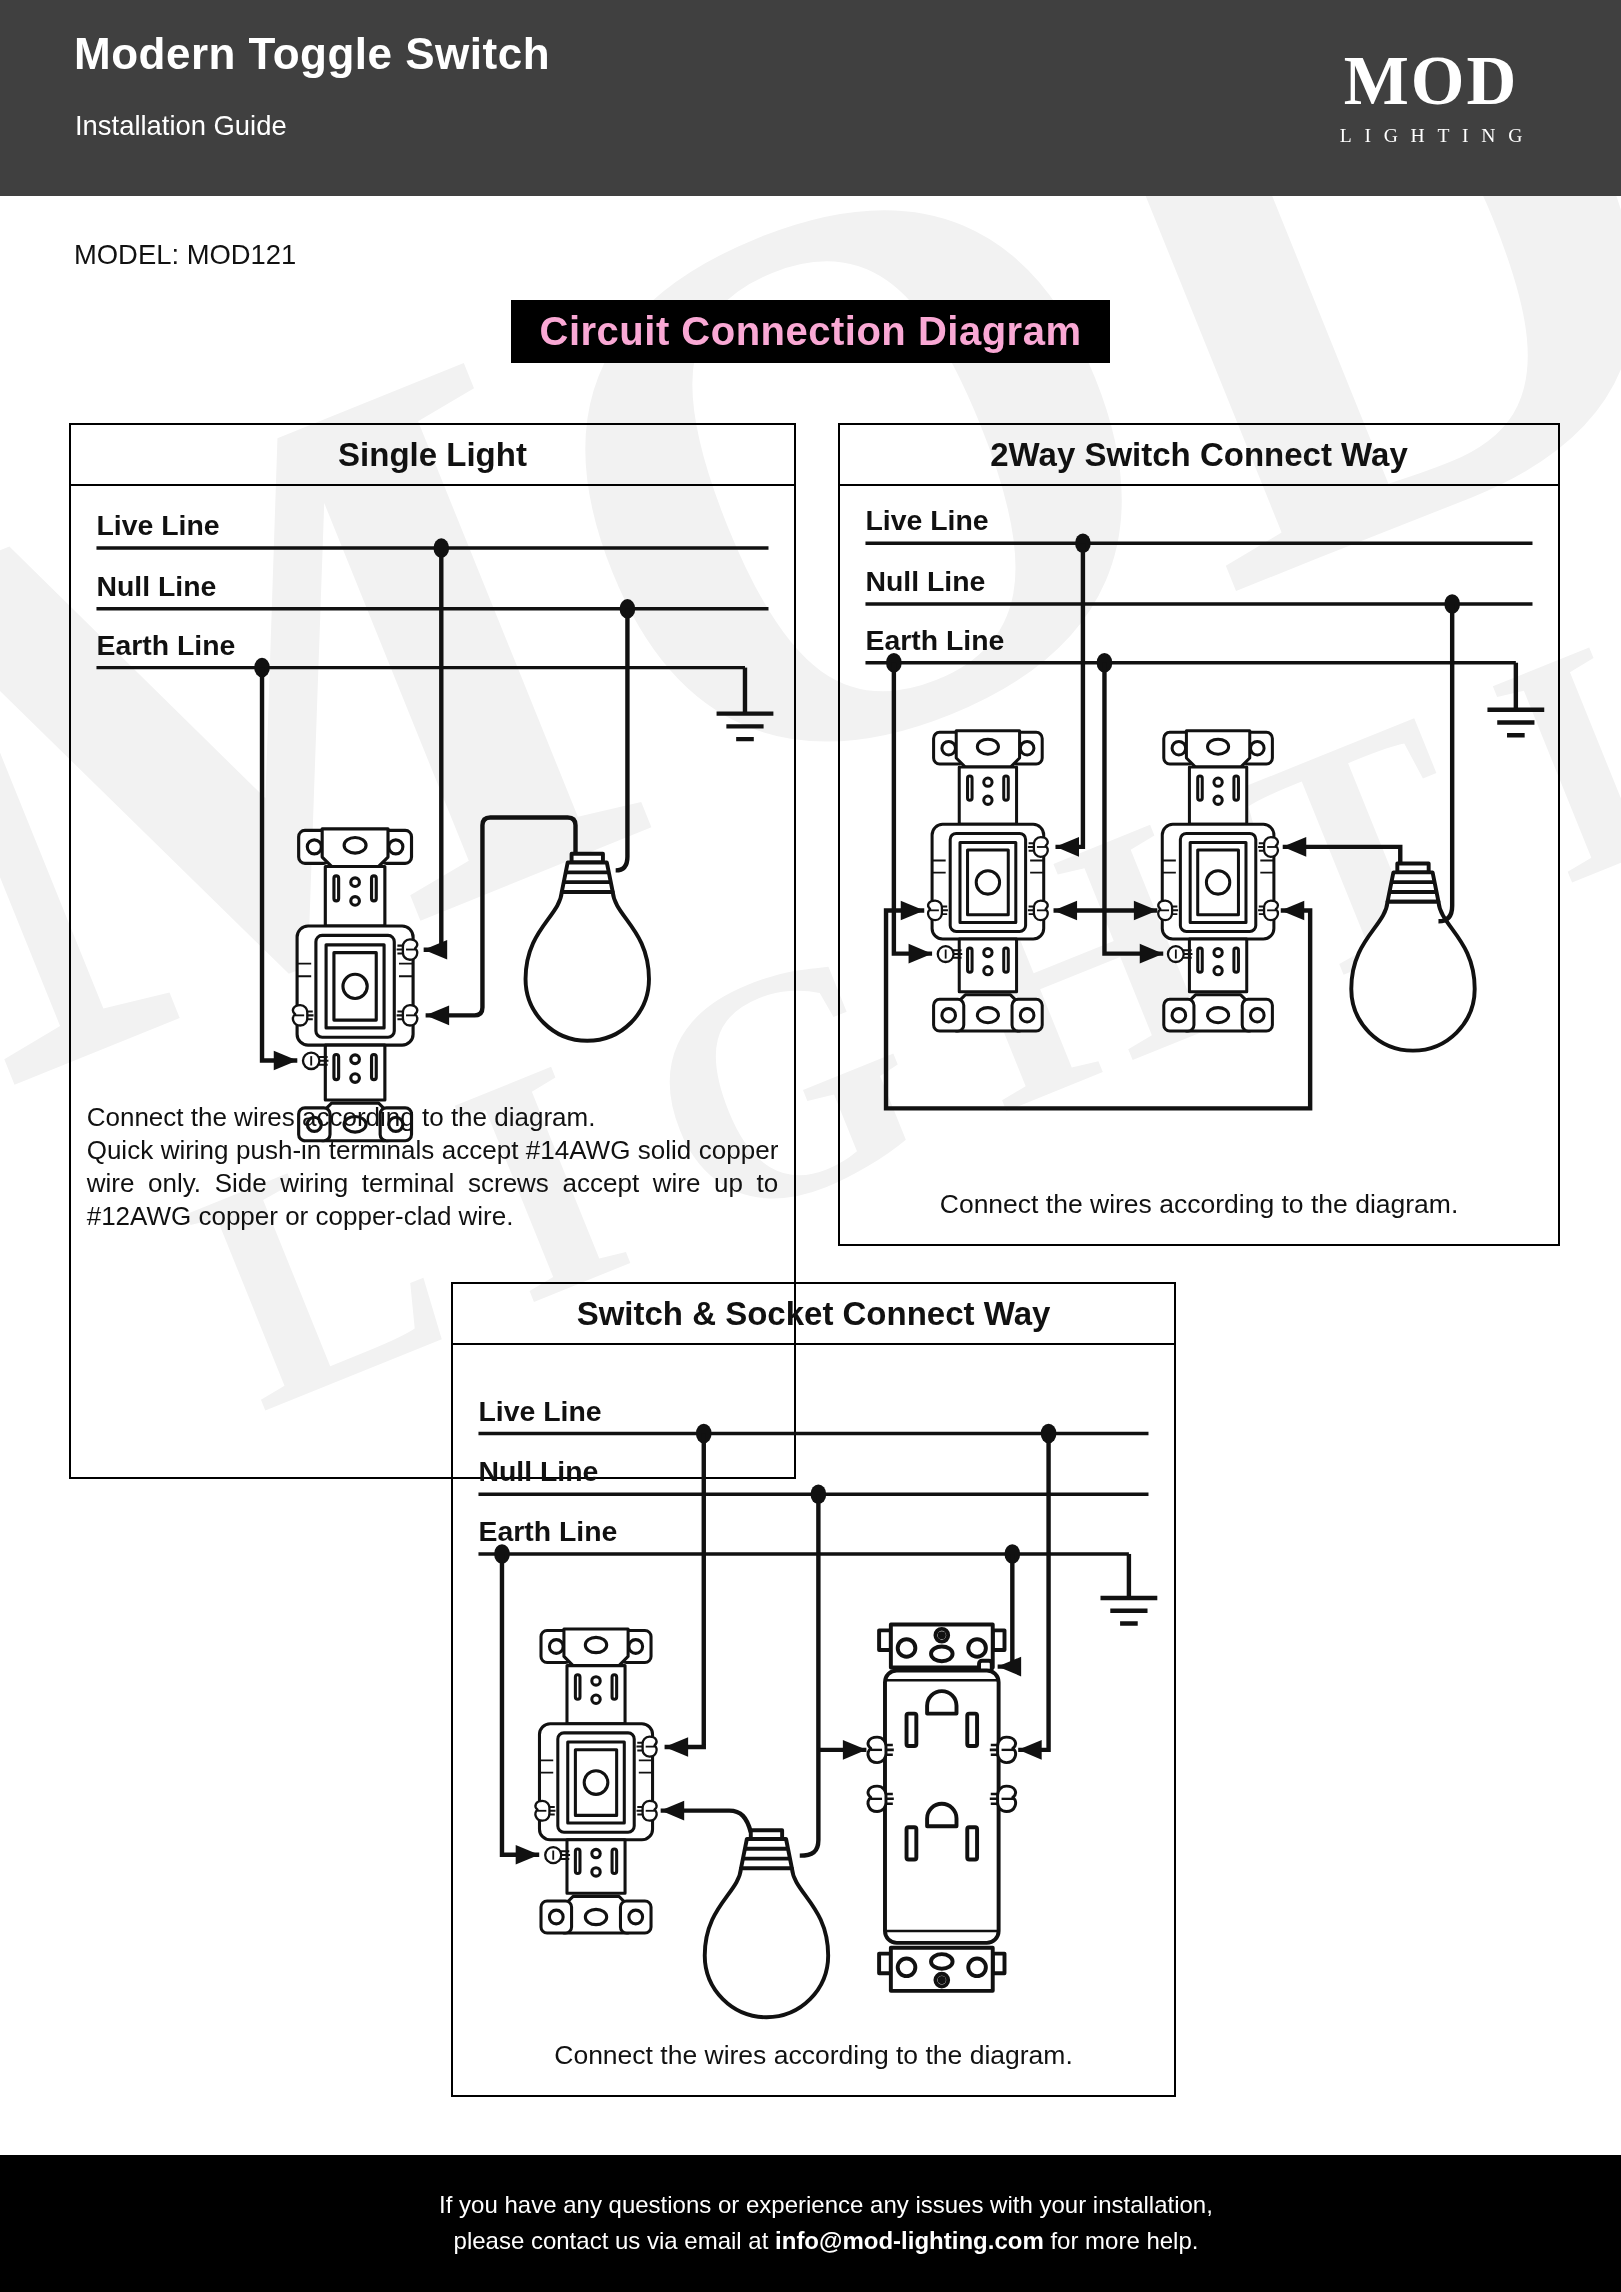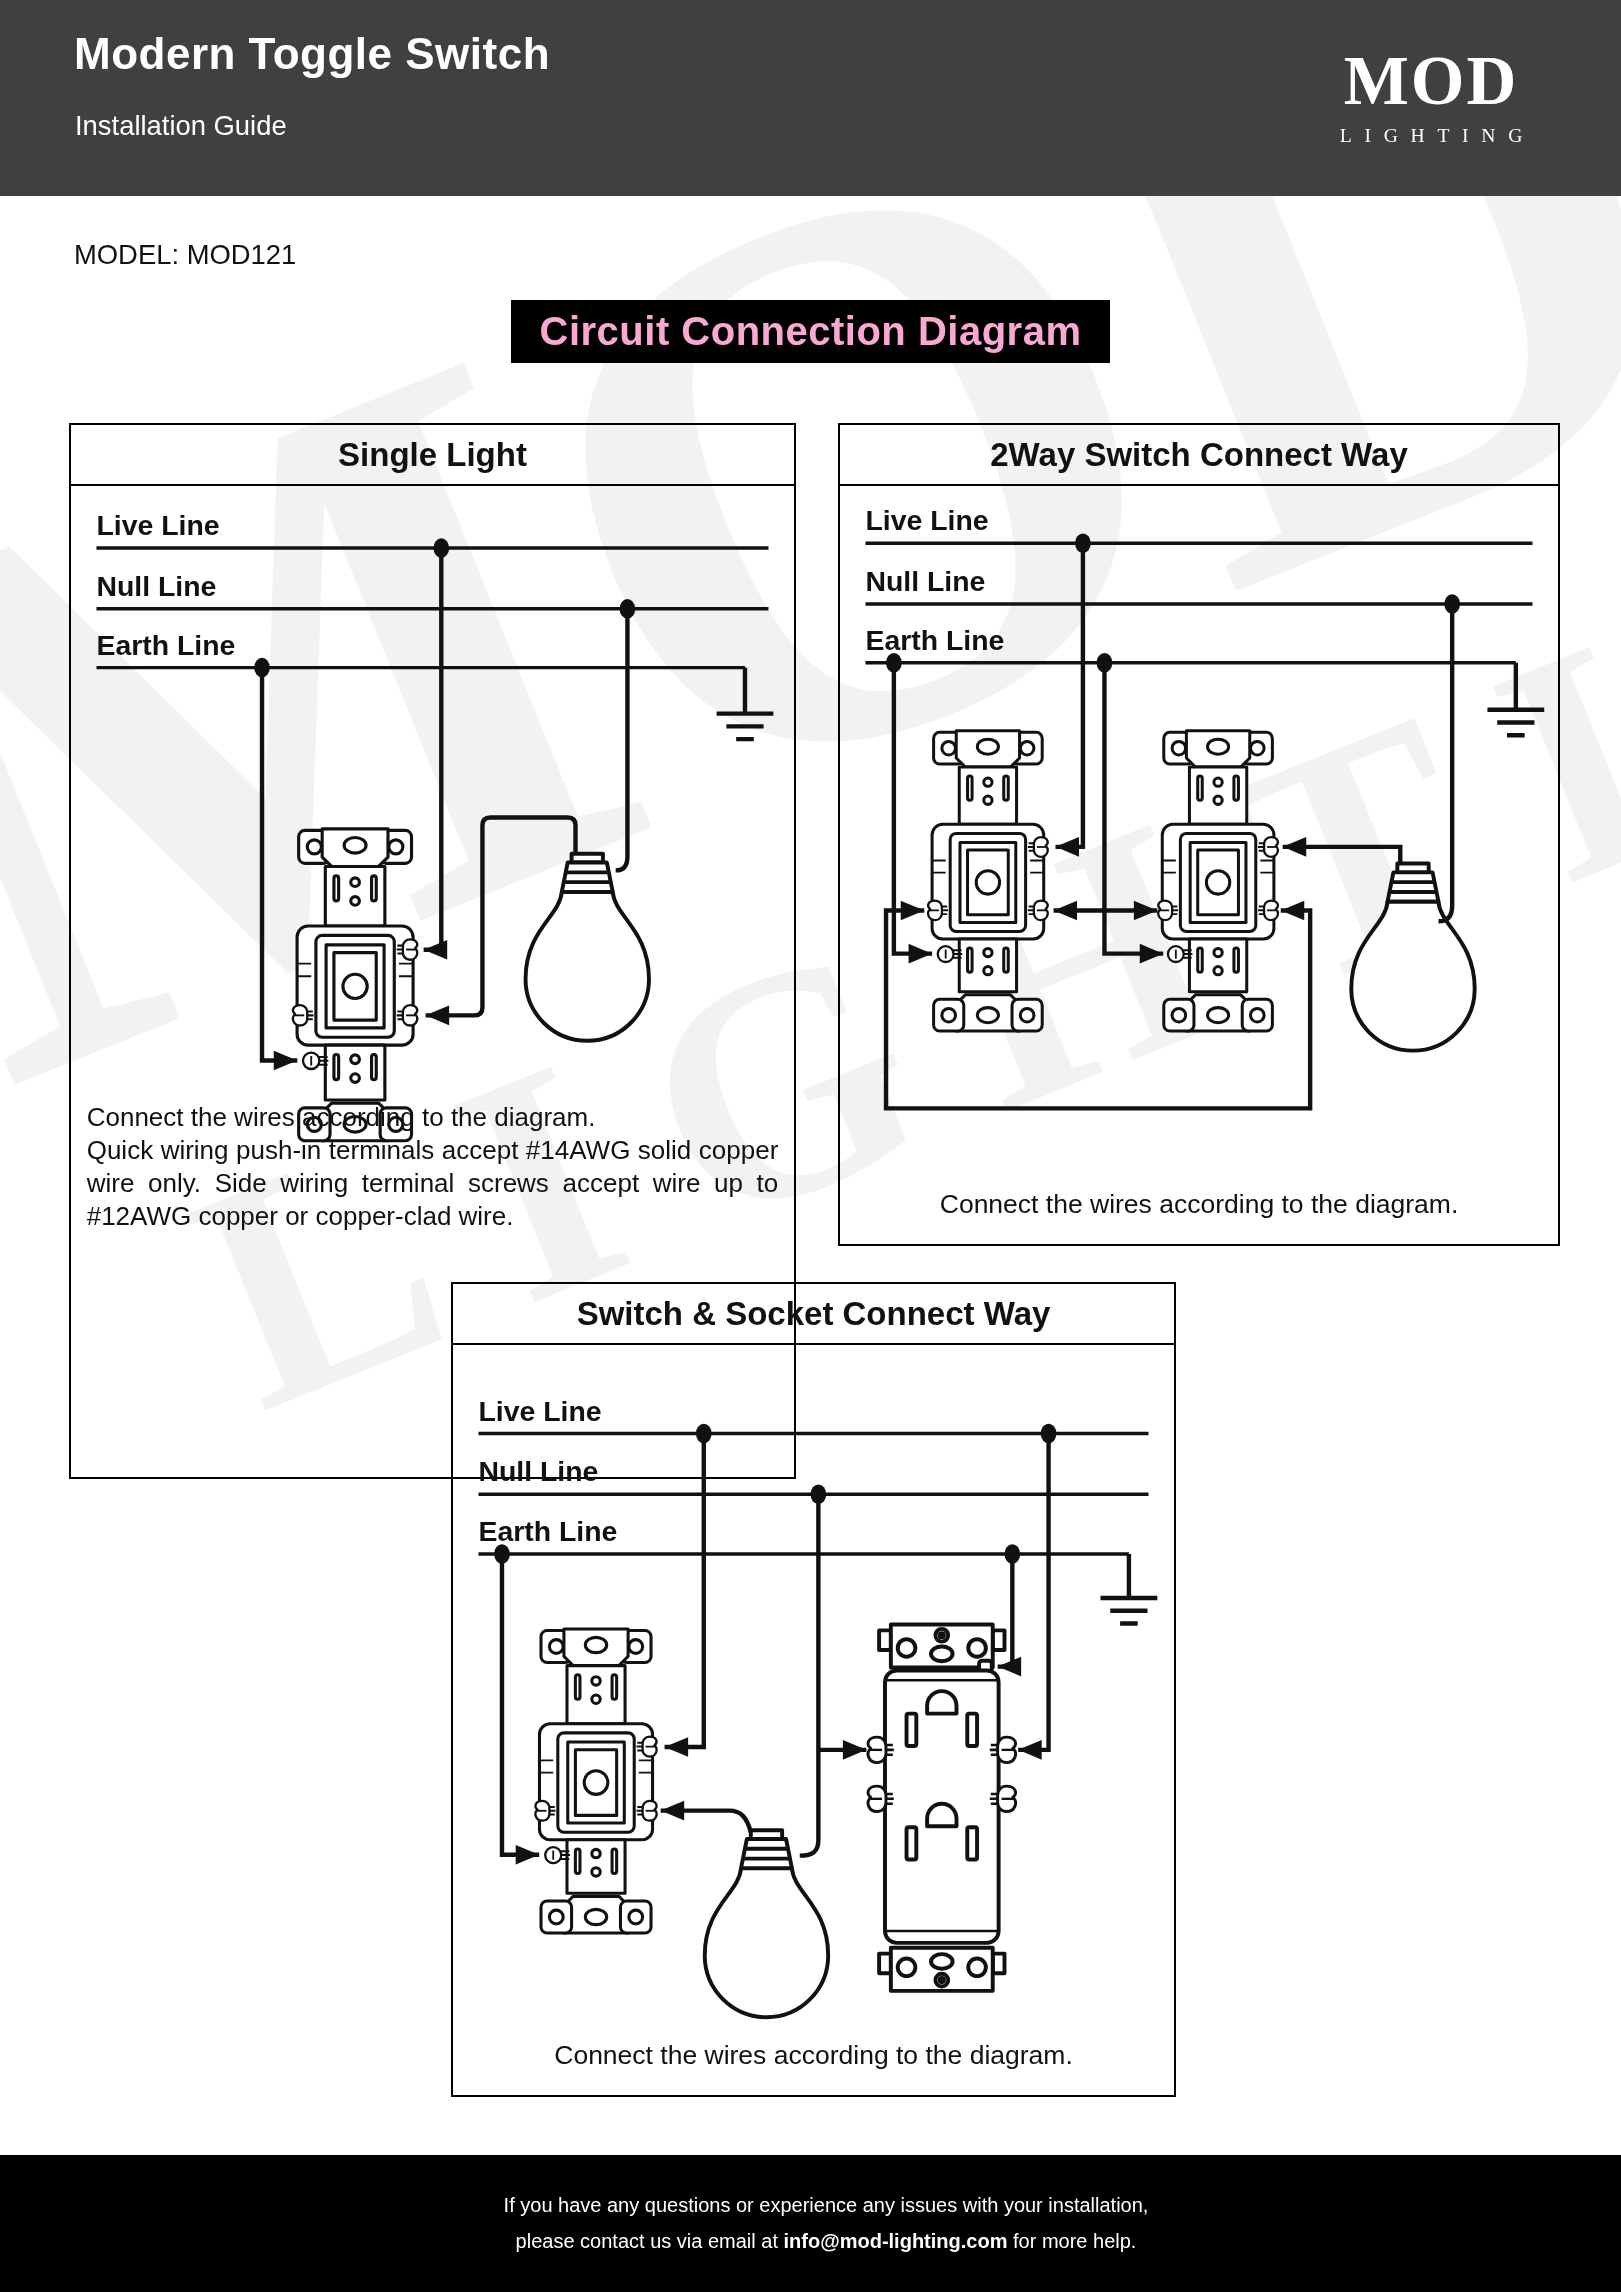--- a/index.html
+++ b/index.html
@@ -51,21 +51,21 @@
   .caption{
     position:absolute; left:0; right:0; bottom:23.5px; text-align:center; font-size:26.5px;
   }
   .note{position:absolute; left:15.7px; right:15.7px; bottom:9.8px; font-size:26px; line-height:33px;}
   .note .cap{margin-bottom:0;}
   .note .para{text-align:justify; margin:0;}
   
   .ft{
     position:absolute; left:0; top:2155px; width:100%; height:137px;
     background:#000; color:#fff; z-index:3; text-align:center;
-    font-size:20px; line-height:36px; box-sizing:border-box; padding-top:32px;padding-left:31px;
+    font-size:24px; line-height:36px; box-sizing:border-box; padding-top:32px;padding-left:31px;
   }
   .ft b{font-weight:700;}
 </style>
 </head>
 <body>
 
 <div class="page">
 
   <div class="watermark">
     <div class="wm1">MOD</div>

